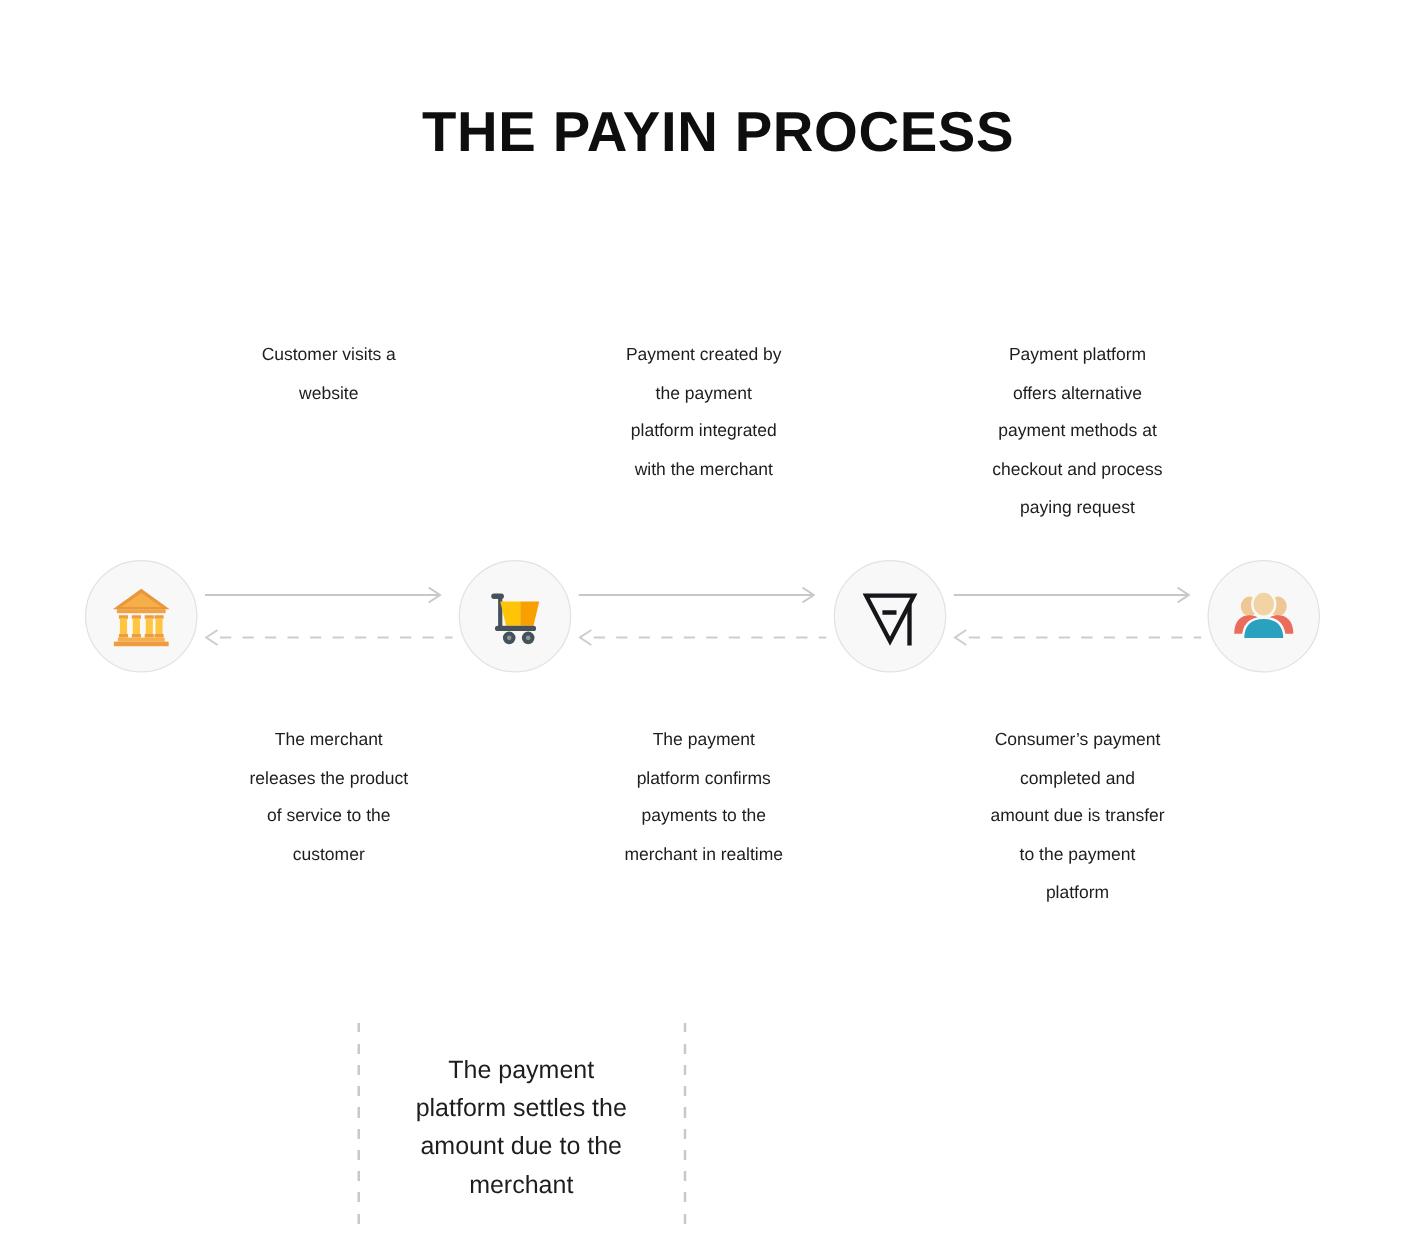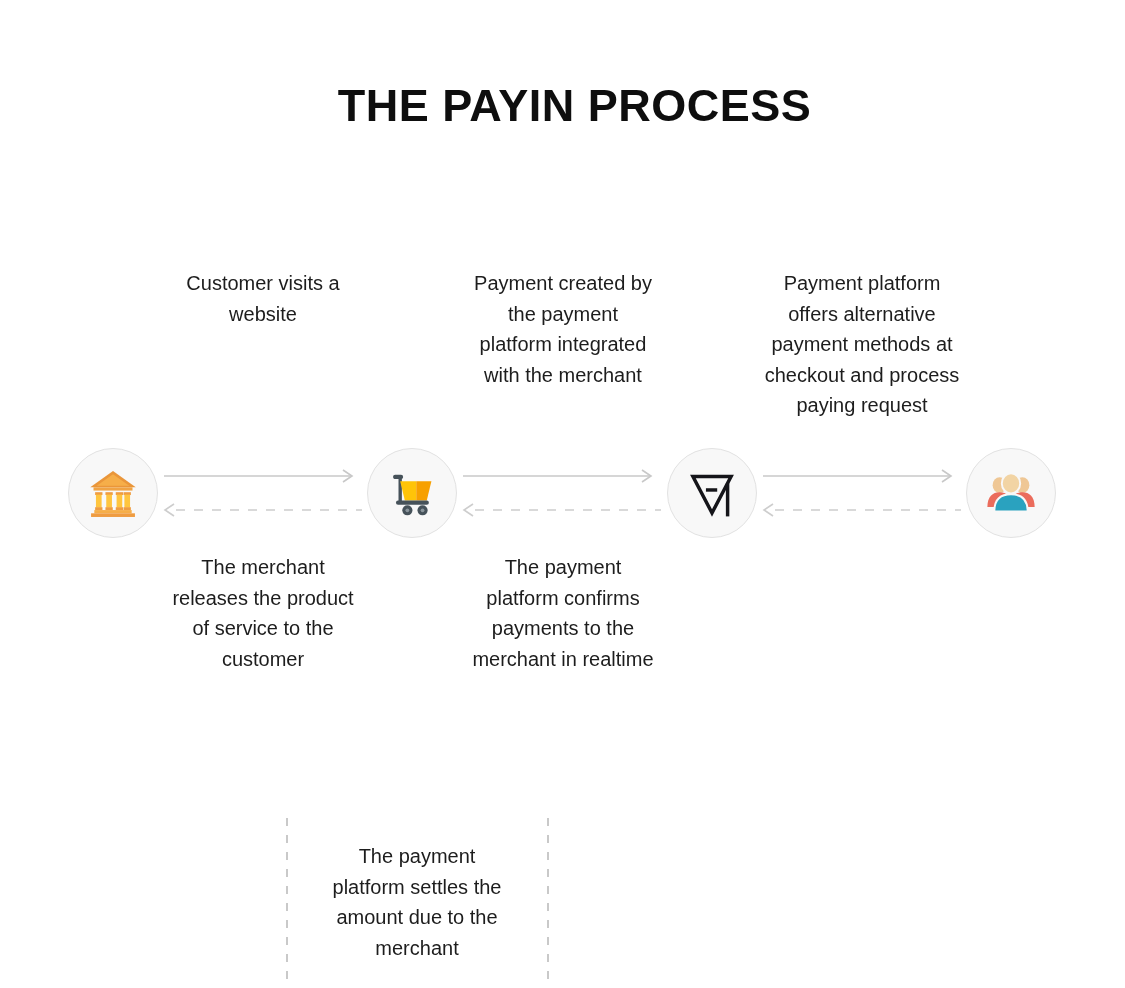--- a/index.html
+++ b/index.html
@@ -21,27 +21,27 @@
     text-align: center;
     font-size: 45px;
     font-weight: bold;
     letter-spacing: 0.5px;
     color: #0e0e0e;
   }
   .label {
     position: absolute;
     width: 250px;
     text-align: center;
-    font-size: 20px;
+    font-size: 14px;
     line-height: 30.5px;
     white-space: pre-line;
     color: #1d1d1d;
   }
   .label.top    { top: 268px; }
-  .label.bottom { top: 552px; }
+  .label.bottom { top: 576px; }
   .node {
     position: absolute;
     top: 448px;
     width: 90px;
     height: 90px;
     border-radius: 50%;
     background: #f8f8f8;
     border: 1px solid #e2e2e2;
     box-sizing: border-box;
     display: flex;
@@ -182,20 +182,25 @@
   </div>
 
   <div class="label bottom" style="left:138px">The merchant
 releases the product
 of service to the
 customer</div>
   <div class="label bottom" style="left:438px">The payment
 platform confirms
 payments to the
 merchant in realtime</div>
+  <div class="label bottom" style="left:737px">Consumer’s payment
+completed and
+amount due is transfer
+to the payment
+platform</div>
 
   <div class="dashline" style="left:286px"></div>
   <div class="settlement">The payment
 platform settles the
 amount due to the
 merchant</div>
   <div class="dashline" style="left:547px"></div>
 
 </div>
 

